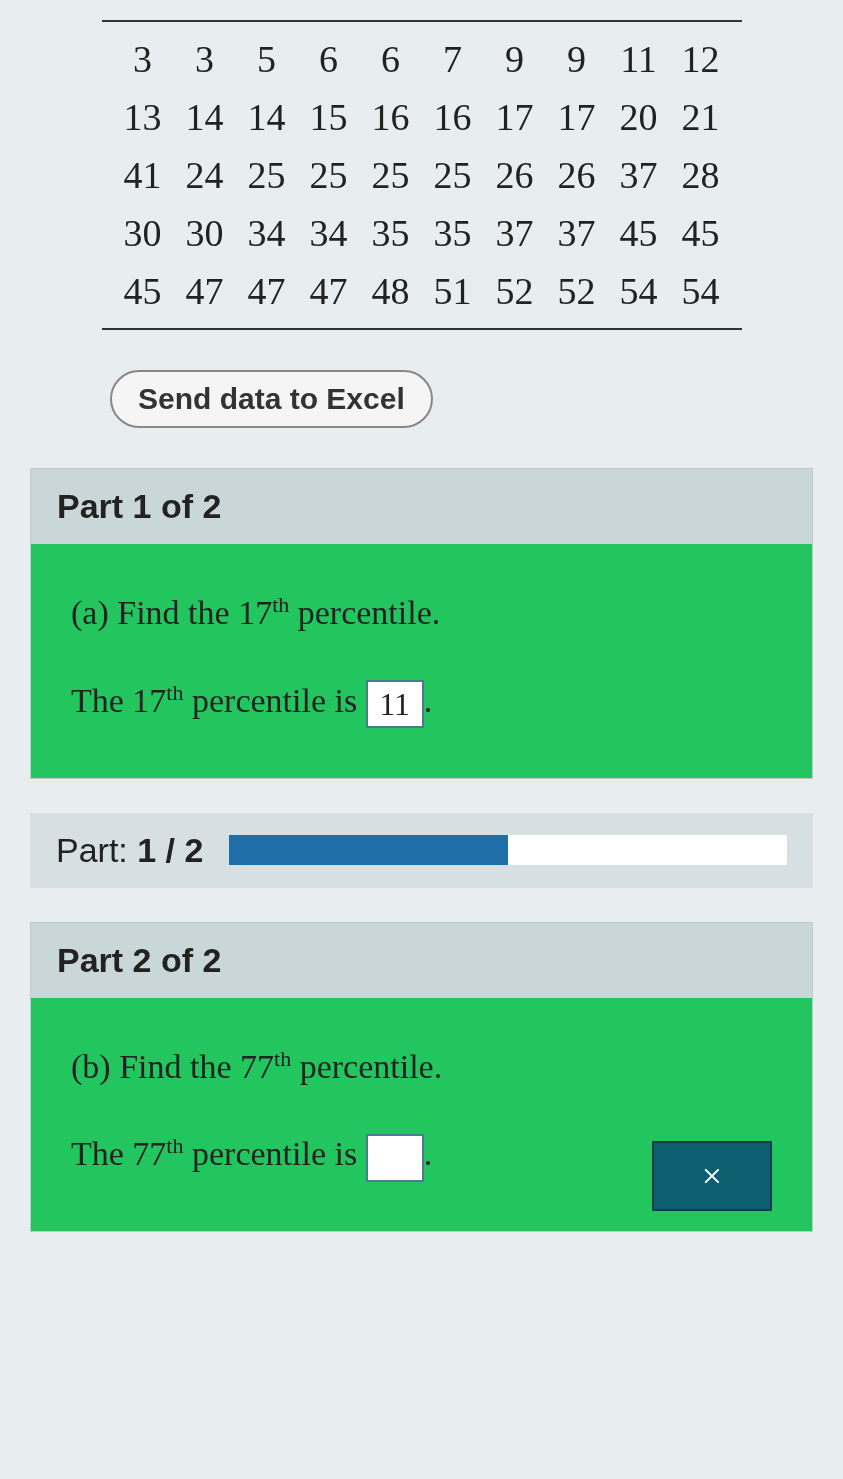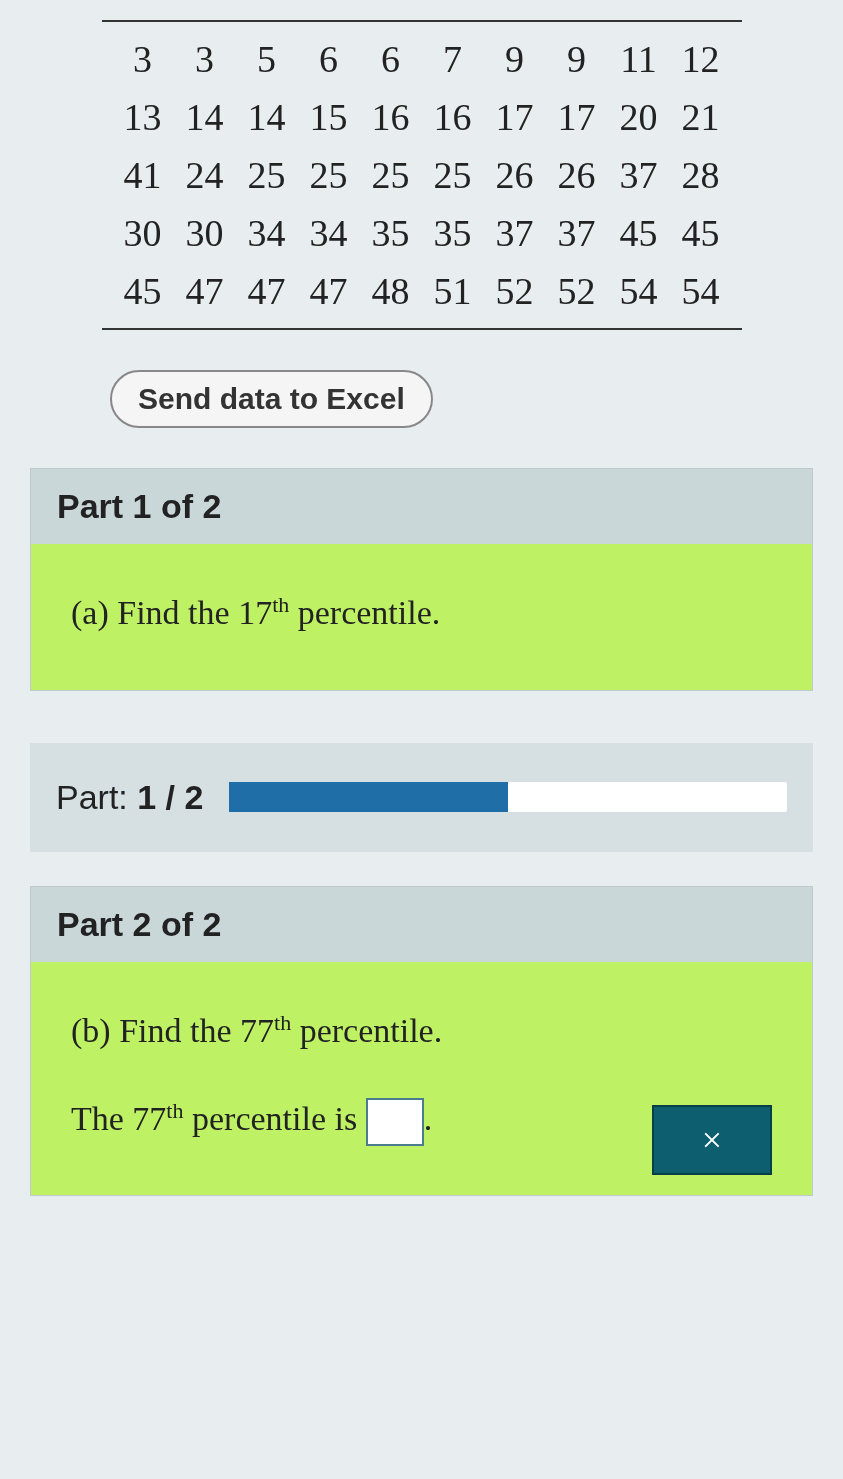--- a/index.html
+++ b/index.html
@@ -37,23 +37,23 @@
     border-radius: 30px;
     background: #f5f5f5;
     font-size: 30px;
     font-family: Arial, sans-serif;
     font-weight: bold;
     color: #333;
     cursor: pointer;
     text-align: right;
   }
   .part-block {
-    background: #bef264;
+    background: #22c55e;
     border: 1px solid #c0c9cc;
-    margin-bottom: 52px;
+    margin-bottom: 34px;
   }
   .part-header {
     background: #c9d7d9;
     padding: 18px 26px;
     font-size: 34px;
     font-family: Arial, sans-serif;
     font-weight: bold;
     color: #222;
   }
   .part-body {
@@ -72,21 +72,21 @@
     line-height: 44px;
     font-size: 32px;
     padding: 0 6px;
     vertical-align: middle;
     background: #fff;
   }
   .progress-row {
     display: flex;
     align-items: center;
     background: #d6e0e2;
-    padding: 35px 26px;
+    padding: 18px 26px;
     margin-bottom: 34px;
     gap: 26px;
   }
   .progress-label {
     font-size: 34px;
     font-family: Arial, sans-serif;
     color: #222;
   }
   .progress-label .bold { font-weight: bold; }
   .progress-bar-outer {
@@ -185,20 +185,24 @@
   </div>
 
 <button class="send-excel">Send data to Excel</button>
 
 <div class="part-block">
   <div class="part-header">Part 1 of 2</div>
   <div class="part-body">
     <div>
       <span>(a) Find the 17</span><span class="sup">th</span><span> percentile.</span>
     </div>
+    <div style="margin-top:30px;">
+      <span>The 17</span><span class="sup">th</span><span> percentile is </span>
+      <span class="answer-box">11</span><span>.</span>
+    </div>
   </div>
 </div>
 
 <div class="progress-row">
   <div class="progress-label">
     <span>Part: </span><span class="bold">1 / 2</span>
   </div>
   <div class="progress-bar-outer">
     <div class="progress-bar-inner"></div>
   </div>

